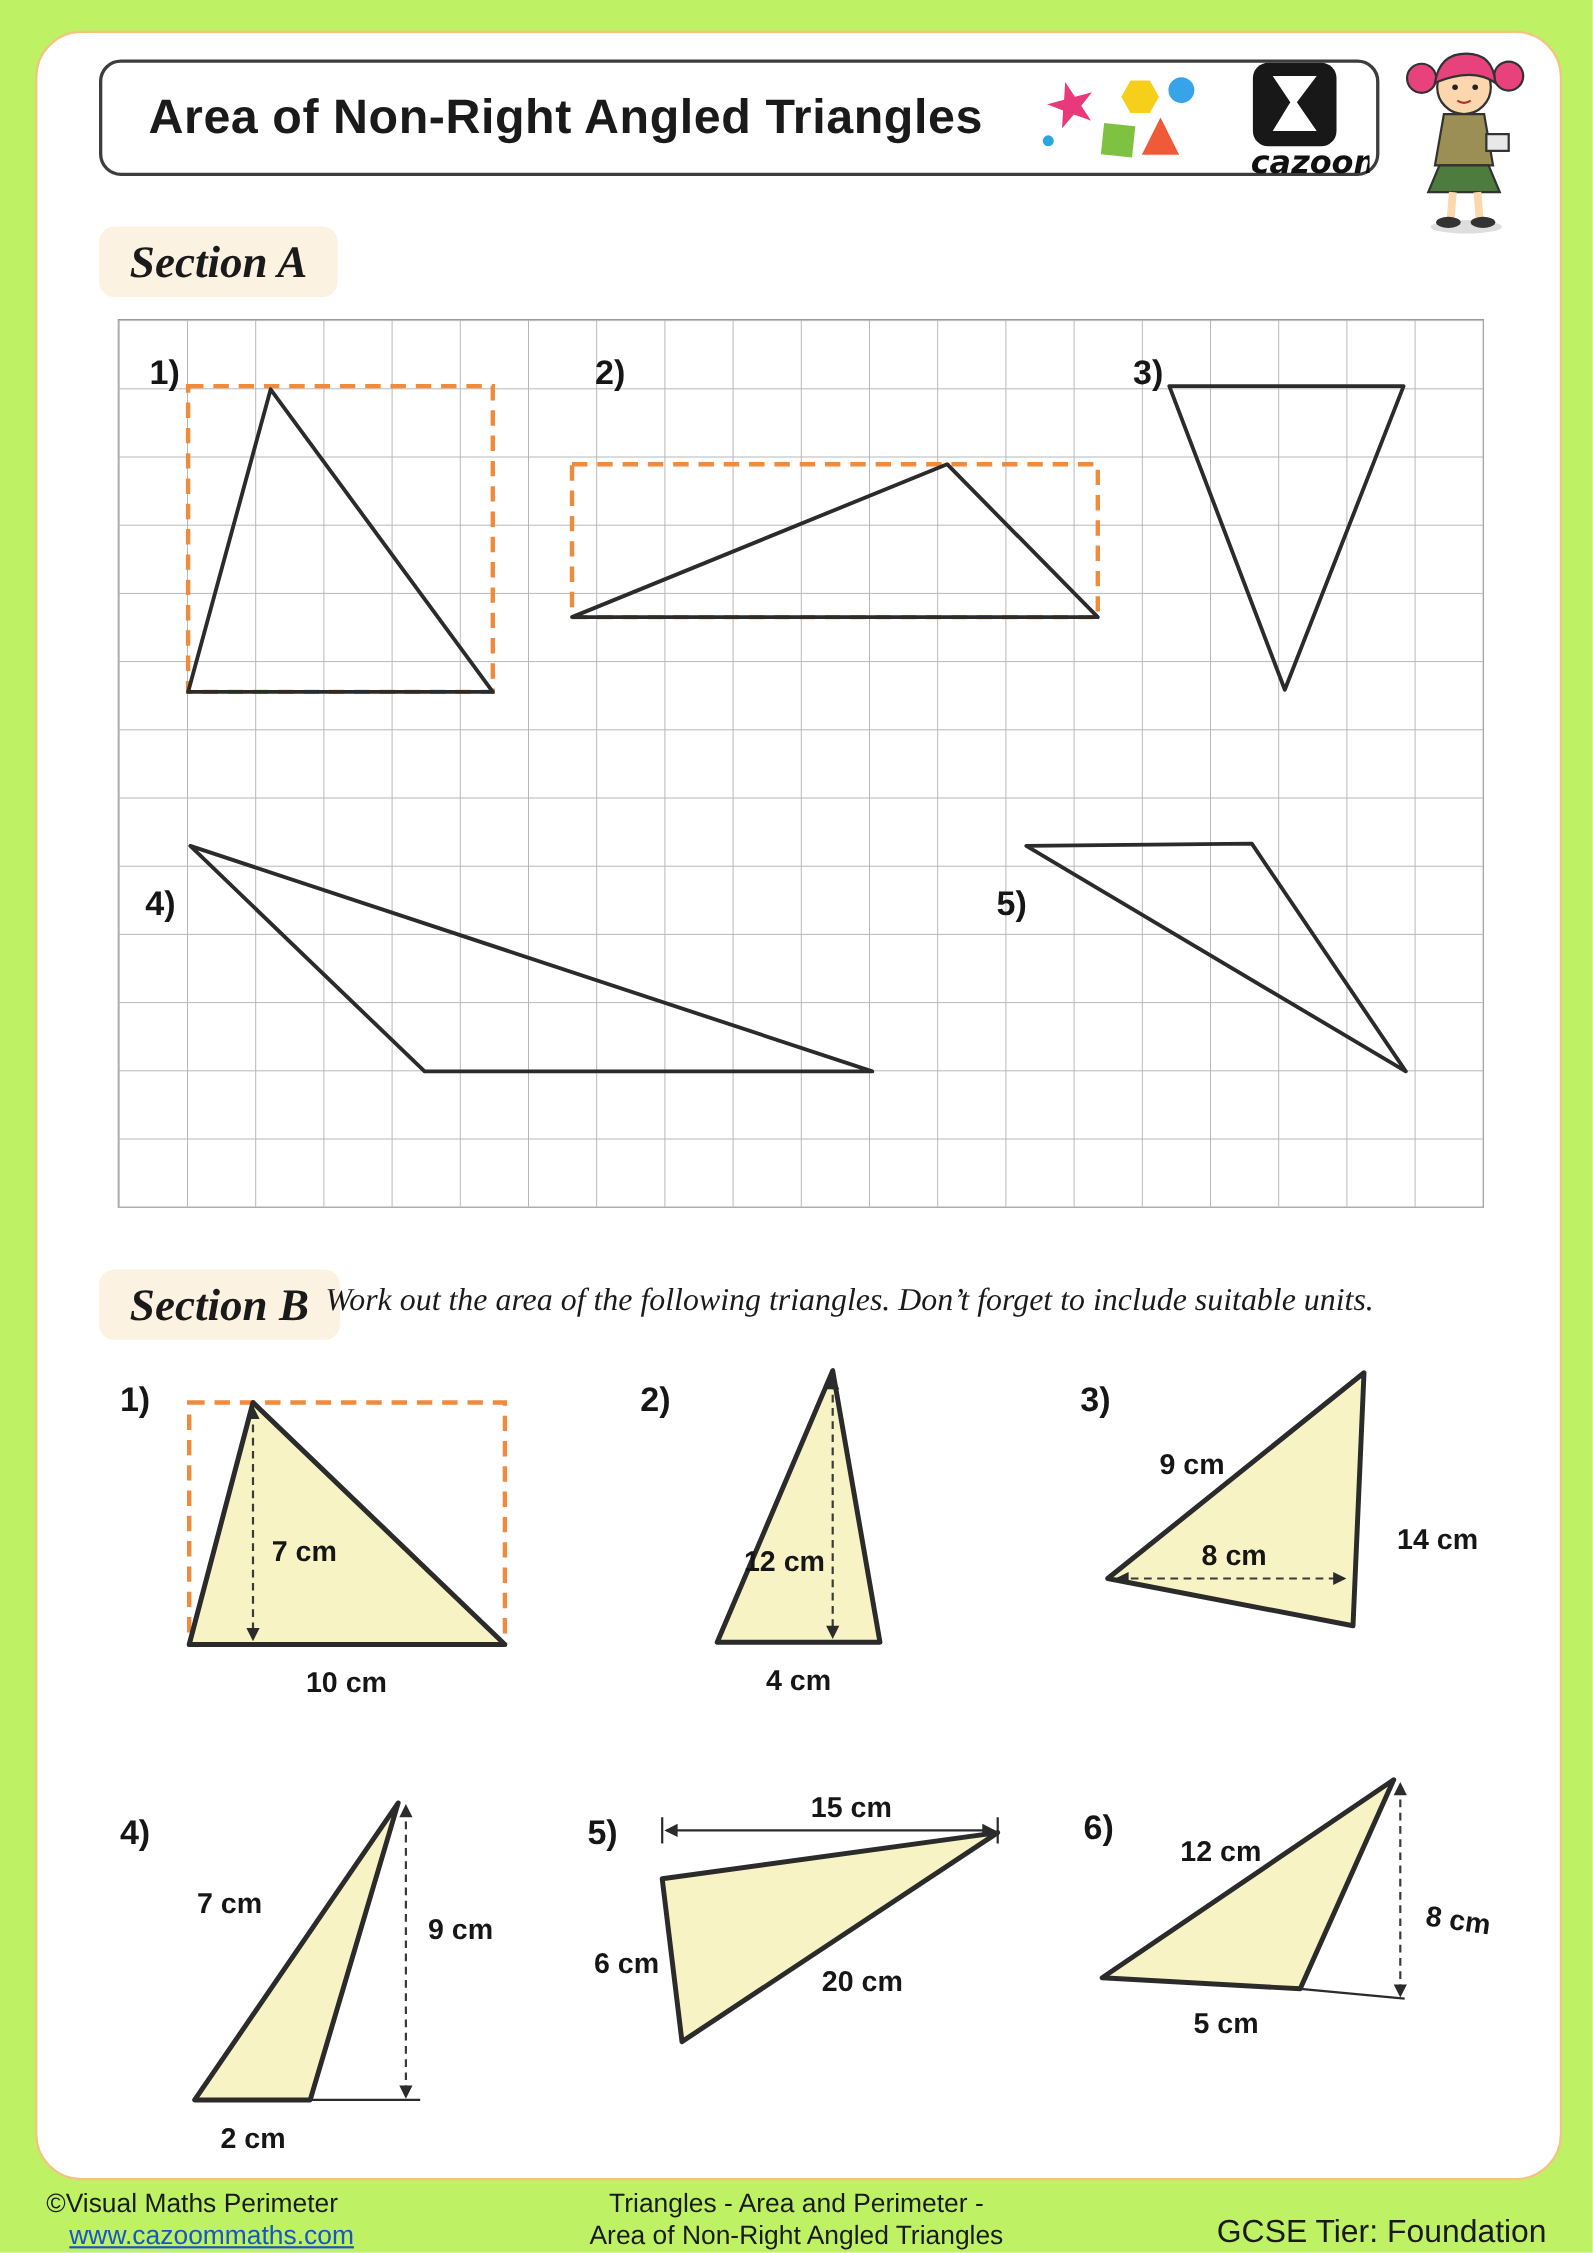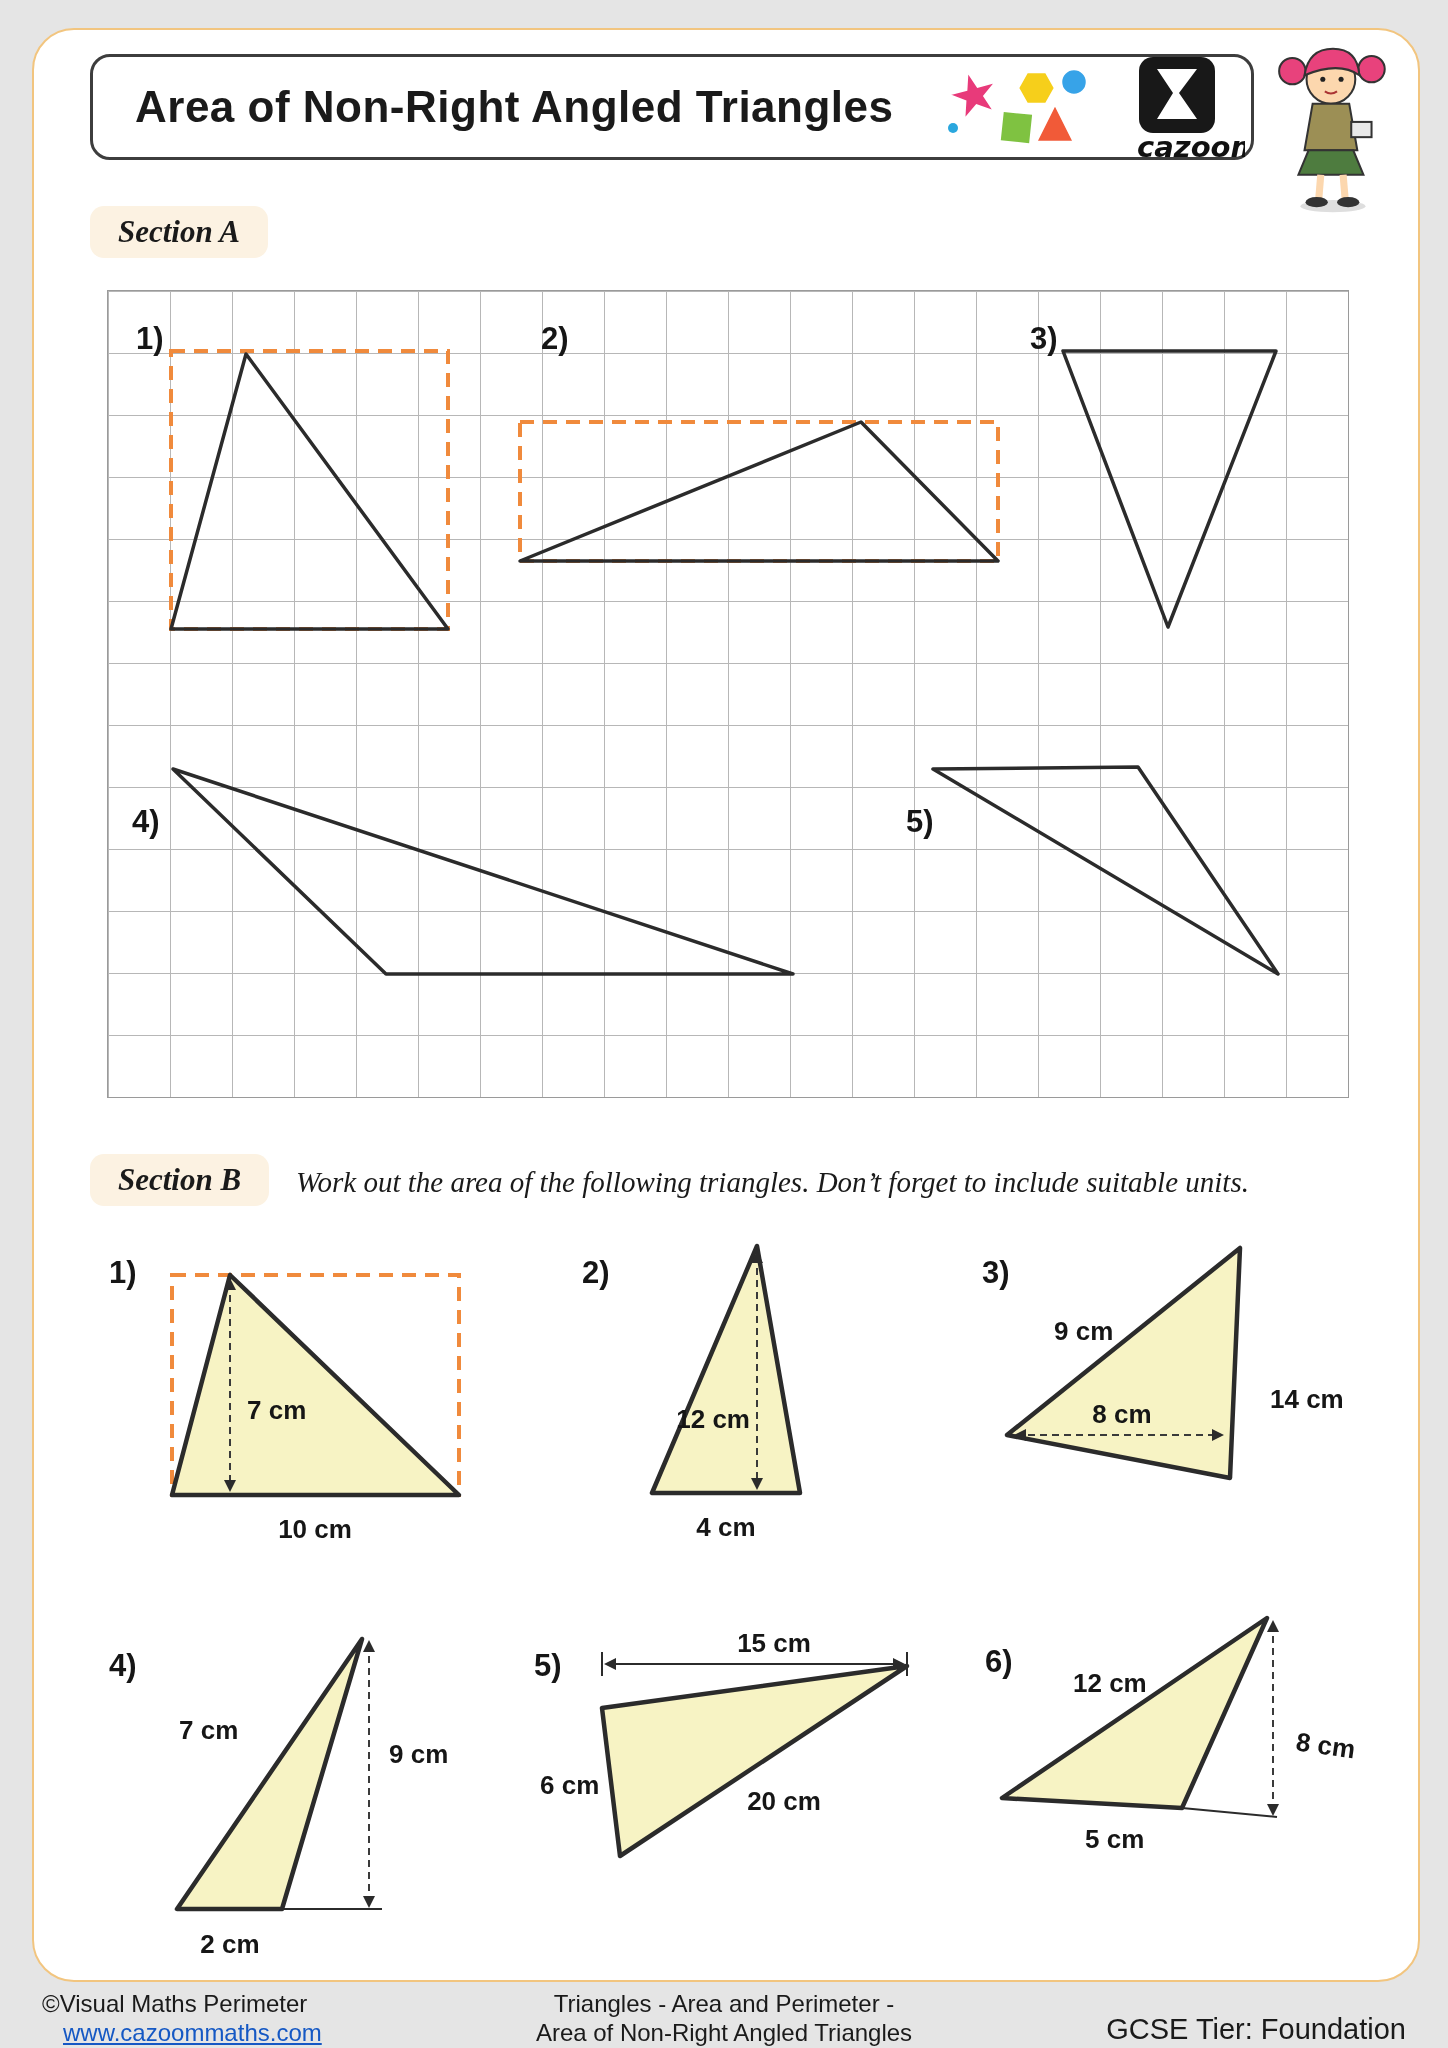--- a/index.html
+++ b/index.html
@@ -1,35 +1,35 @@
 <!DOCTYPE html>
 <html><head>
 <meta charset="utf-8">
 <style>
   html,body { margin:0; padding:0; background:#ffffff; }
-  .page { position:relative; width:1448px; height:2048px; background:#e5e5e5;
+  .page { position:relative; width:1448px; height:2048px; background:#bef264;
           font-family:"Liberation Sans", sans-serif; color:#1a1a1a; overflow:hidden; }
   .sheet { position:absolute; left:32px; top:28px; width:1384px; height:1950px;
            border:2px solid #f2c57f; border-radius:42px; background:#fff; }
 
   
   .header-box { position:absolute; left:56px; top:24px; width:1158px; height:100px;
                 border:3px solid #3d3d3d; border-radius:20px; background:#fff; }
   .title { position:absolute; left:42px; top:50%; transform:translateY(-50%);
            font-size:44px; font-weight:bold; letter-spacing:.5px; white-space:nowrap; }
   .shapes-icon { position:absolute; left:850px; top:4px; width:160px; height:92px; }
   .logo { position:absolute; left:1012px; top:-2px; width:140px; height:108px; }
   .logo-text { font-family:"DejaVu Sans", sans-serif; font-style:italic; font-weight:bold;
                font-size:29px; fill:#111; }
   .girl { position:absolute; left:1236px; top:8px; width:132px; height:178px; }
 
   
   .section-label { position:absolute; background:#fcf2e2; border-radius:14px; padding:8px 28px;
                    font-family:"Liberation Serif", serif; font-style:italic; font-weight:bold;
-                   font-size:31px; }
+                   font-size:41px; }
   .instruction { position:absolute; font-family:"Liberation Serif", serif; font-style:italic;
                  font-size:29px; white-space:nowrap; }
   #label-a { left:56px; top:176px; }
   #instr-a { left:262px; top:188px; }
   #label-b { left:56px; top:1124px; }
   #instr-b { left:262px; top:1136px; }
 
   
   .grid-wrap { position:absolute; left:73px; top:260px; width:1240px; height:806px;
                border:1.5px solid #9a9a9a;

